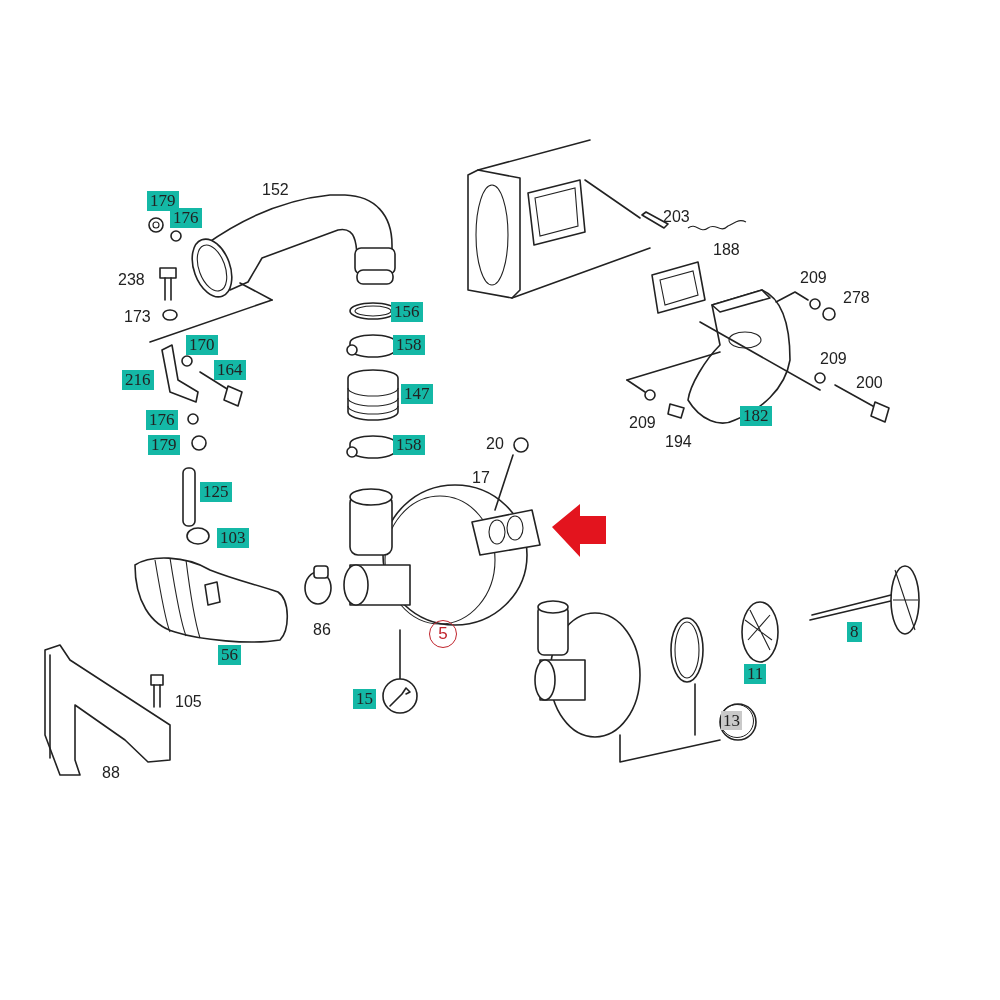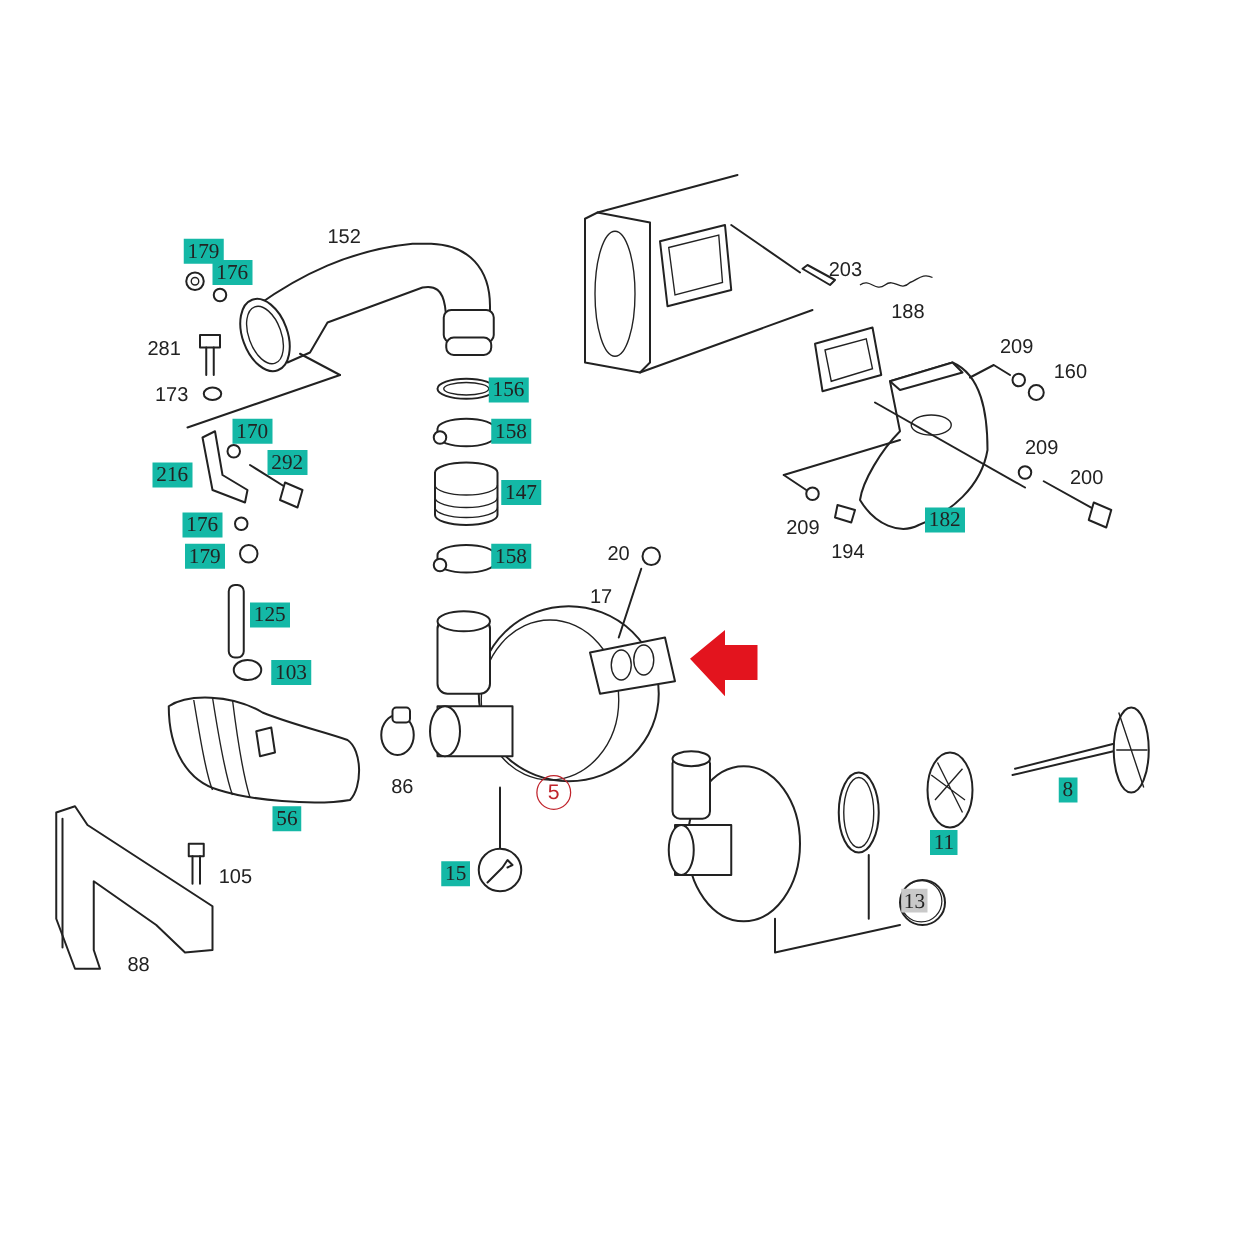--- a/index.html
+++ b/index.html
@@ -147,24 +147,24 @@
     <line class="ln" x1="812" y1="615" x2="895" y2="594"></line>
     <ellipse class="wf" cx="905" cy="600" rx="14" ry="34"></ellipse>
     <path class="thin" d="M895,570 L915,630 M893,600 L918,600"></path>
   </g>
 </svg>
 
 
 <div class="lbl plain" style="left:262px;top:180px">152</div>
 <div class="lbl box" style="left:147px;top:191px">179</div>
 <div class="lbl box" style="left:170px;top:208px">176</div>
-<div class="lbl plain" style="left:118px;top:270px">281</div>
+<div class="lbl plain" style="left:118px;top:270px">238</div>
 <div class="lbl plain" style="left:124px;top:307px">173</div>
 <div class="lbl box" style="left:186px;top:335px">170</div>
-<div class="lbl box" style="left:214px;top:360px">292</div>
+<div class="lbl box" style="left:214px;top:360px">164</div>
 <div class="lbl box" style="left:122px;top:370px">216</div>
 <div class="lbl box" style="left:146px;top:410px">176</div>
 <div class="lbl box" style="left:148px;top:435px">179</div>
 <div class="lbl box" style="left:200px;top:482px">125</div>
 <div class="lbl box" style="left:217px;top:528px">103</div>
 <div class="lbl box" style="left:218px;top:645px">56</div>
 <div class="lbl plain" style="left:313px;top:620px">86</div>
 <div class="lbl plain" style="left:175px;top:692px">105</div>
 <div class="lbl plain" style="left:102px;top:763px">88</div>
 
@@ -174,21 +174,21 @@
 <div class="lbl box" style="left:393px;top:435px">158</div>
 
 <div class="lbl plain" style="left:486px;top:434px">20</div>
 <div class="lbl plain" style="left:472px;top:468px">17</div>
 <div class="lbl redcirc" style="left:429px;top:620px">5</div>
 <div class="lbl box" style="left:353px;top:689px">15</div>
 
 <div class="lbl plain" style="left:663px;top:207px">203</div>
 <div class="lbl plain" style="left:713px;top:240px">188</div>
 <div class="lbl plain" style="left:800px;top:268px">209</div>
-<div class="lbl plain" style="left:843px;top:288px">160</div>
+<div class="lbl plain" style="left:843px;top:288px">278</div>
 <div class="lbl plain" style="left:820px;top:349px">209</div>
 <div class="lbl plain" style="left:856px;top:373px">200</div>
 <div class="lbl plain" style="left:629px;top:413px">209</div>
 <div class="lbl plain" style="left:665px;top:432px">194</div>
 <div class="lbl box" style="left:740px;top:406px">182</div>
 
 <div class="lbl circ" style="left:720px;top:704px"><span>13</span></div>
 <div class="lbl box" style="left:744px;top:664px">11</div>
 <div class="lbl box" style="left:847px;top:622px">8</div>
 </div>

